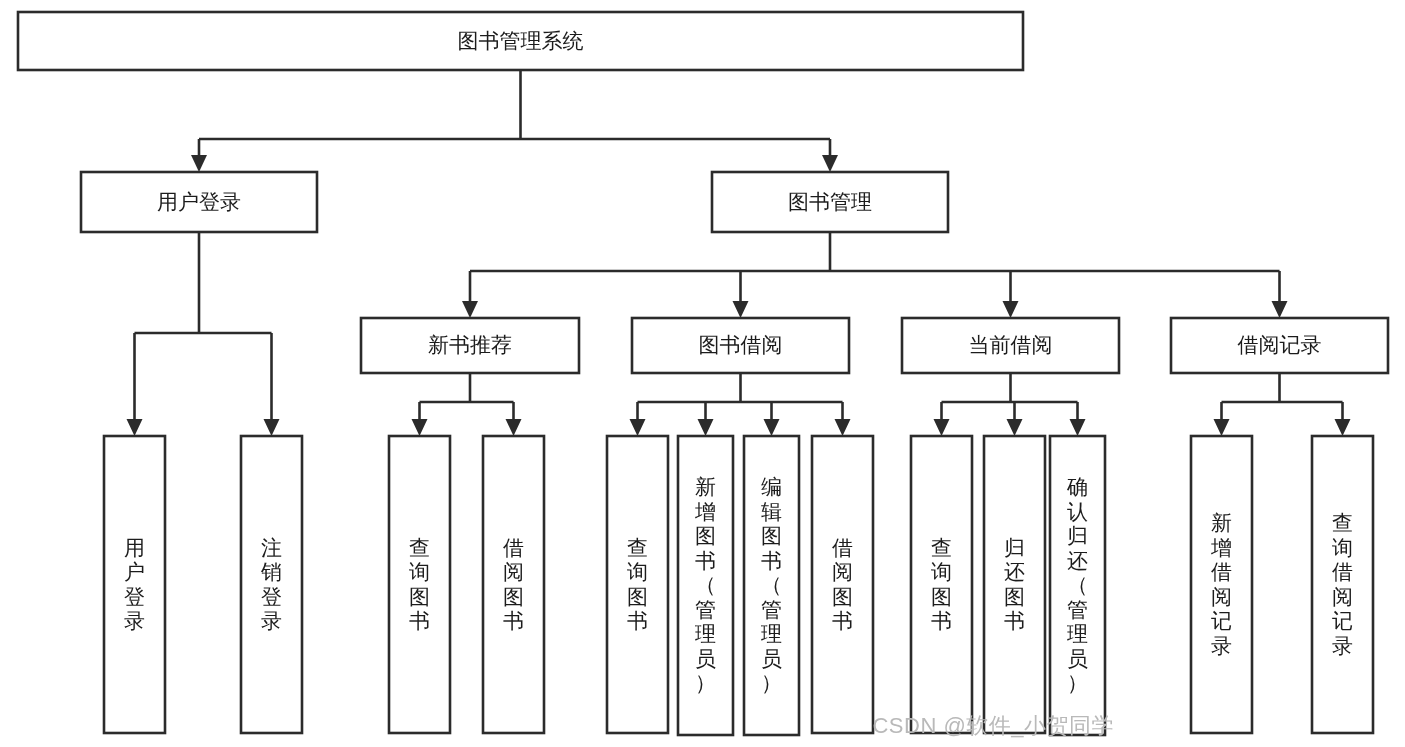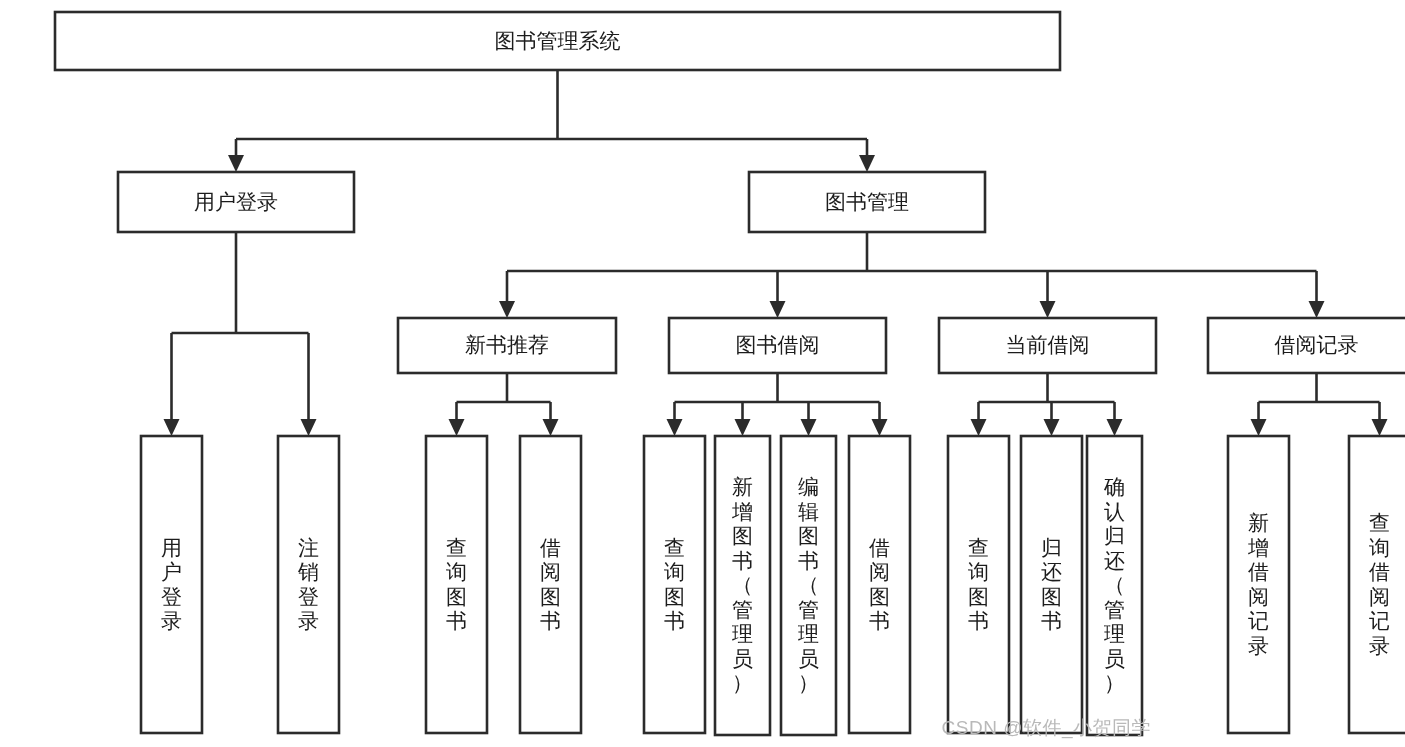--- a/index.html
+++ b/index.html
@@ -12,21 +12,20 @@
     width: 1405px;
     height: 747px;
     font-family: "Liberation Sans", "DejaVu Sans", sans-serif;
     overflow: hidden;
     position: relative;
   }
   #diagram-root {
     position: relative;
     width: 1122px;
     height: 747px;
-    margin-left: 37px;
   }
   svg#diagram-svg {
     position: absolute;
     left: 0;
     top: 0;
     width: 1405px;
     height: 747px;
     display: block;
   }
   .node-box {
@@ -55,21 +54,21 @@
     font-family: "Liberation Sans", "DejaVu Sans", sans-serif;
     font-size: 21px;
     fill: #1c1c1c;
     text-anchor: middle;
   }
   .watermark {
     position: absolute;
     right: 8px;
     bottom: 6px;
     font-family: "Liberation Sans", "DejaVu Sans", sans-serif;
-    font-size: 19px;
+    font-size: 22px;
     color: #b9b9b9;
     white-space: nowrap;
     user-select: none;
     letter-spacing: 0.5px;
     text-align: center;
   }
 </style>
 </head>
 <body>
 

